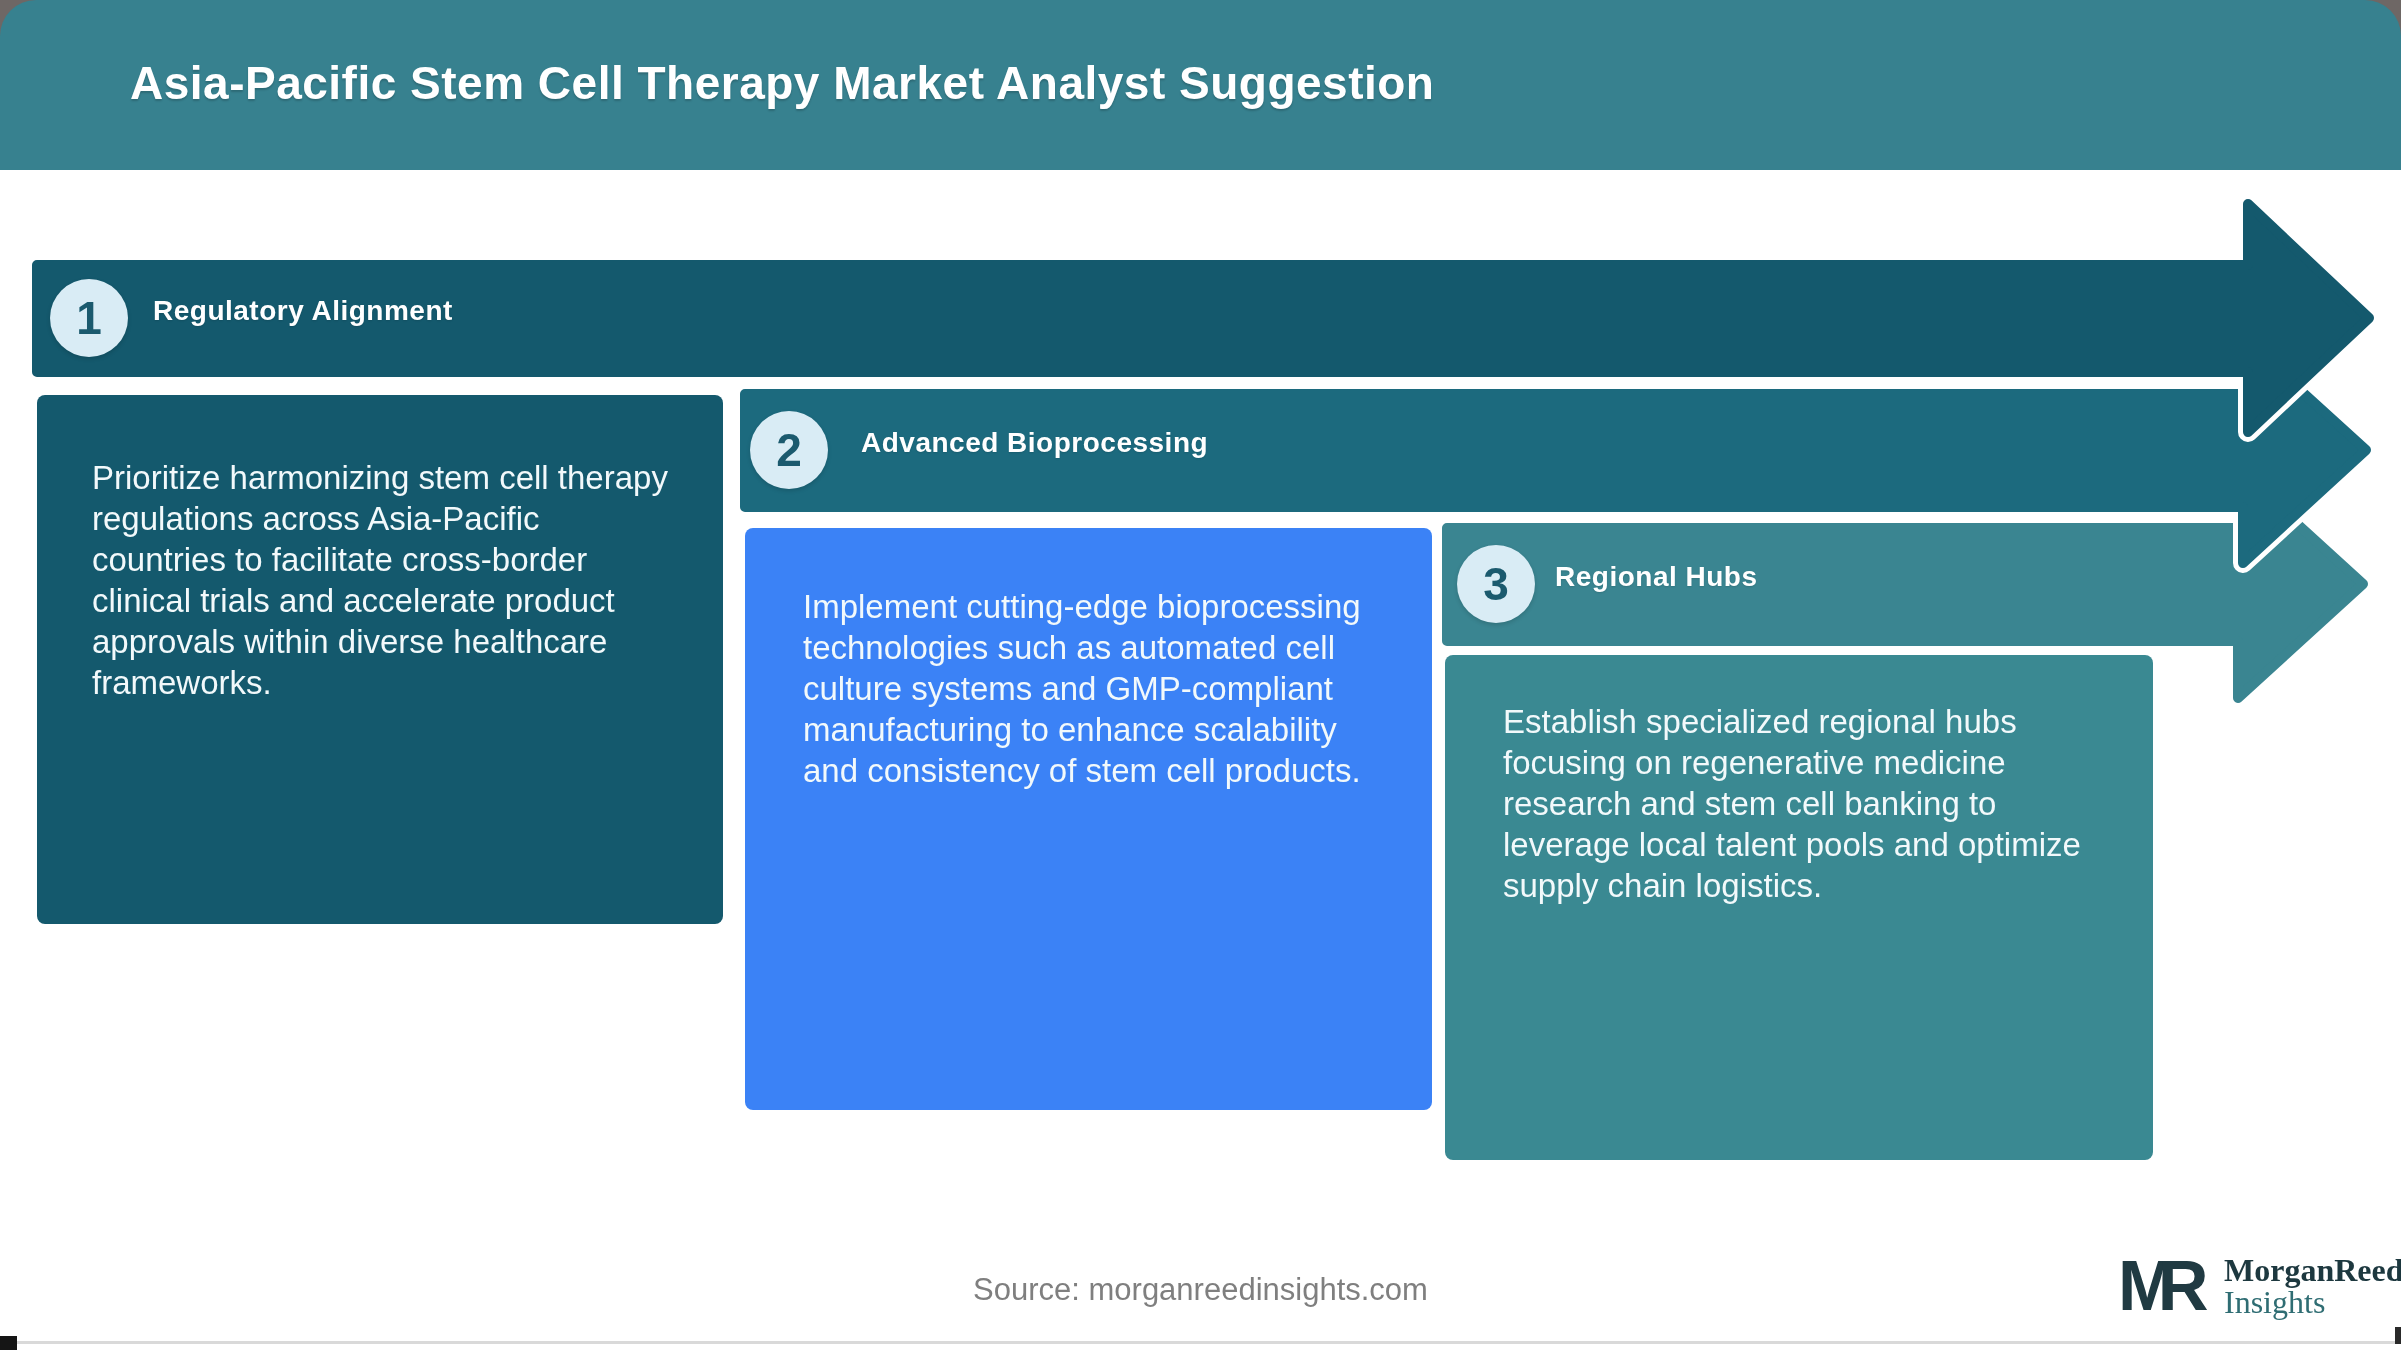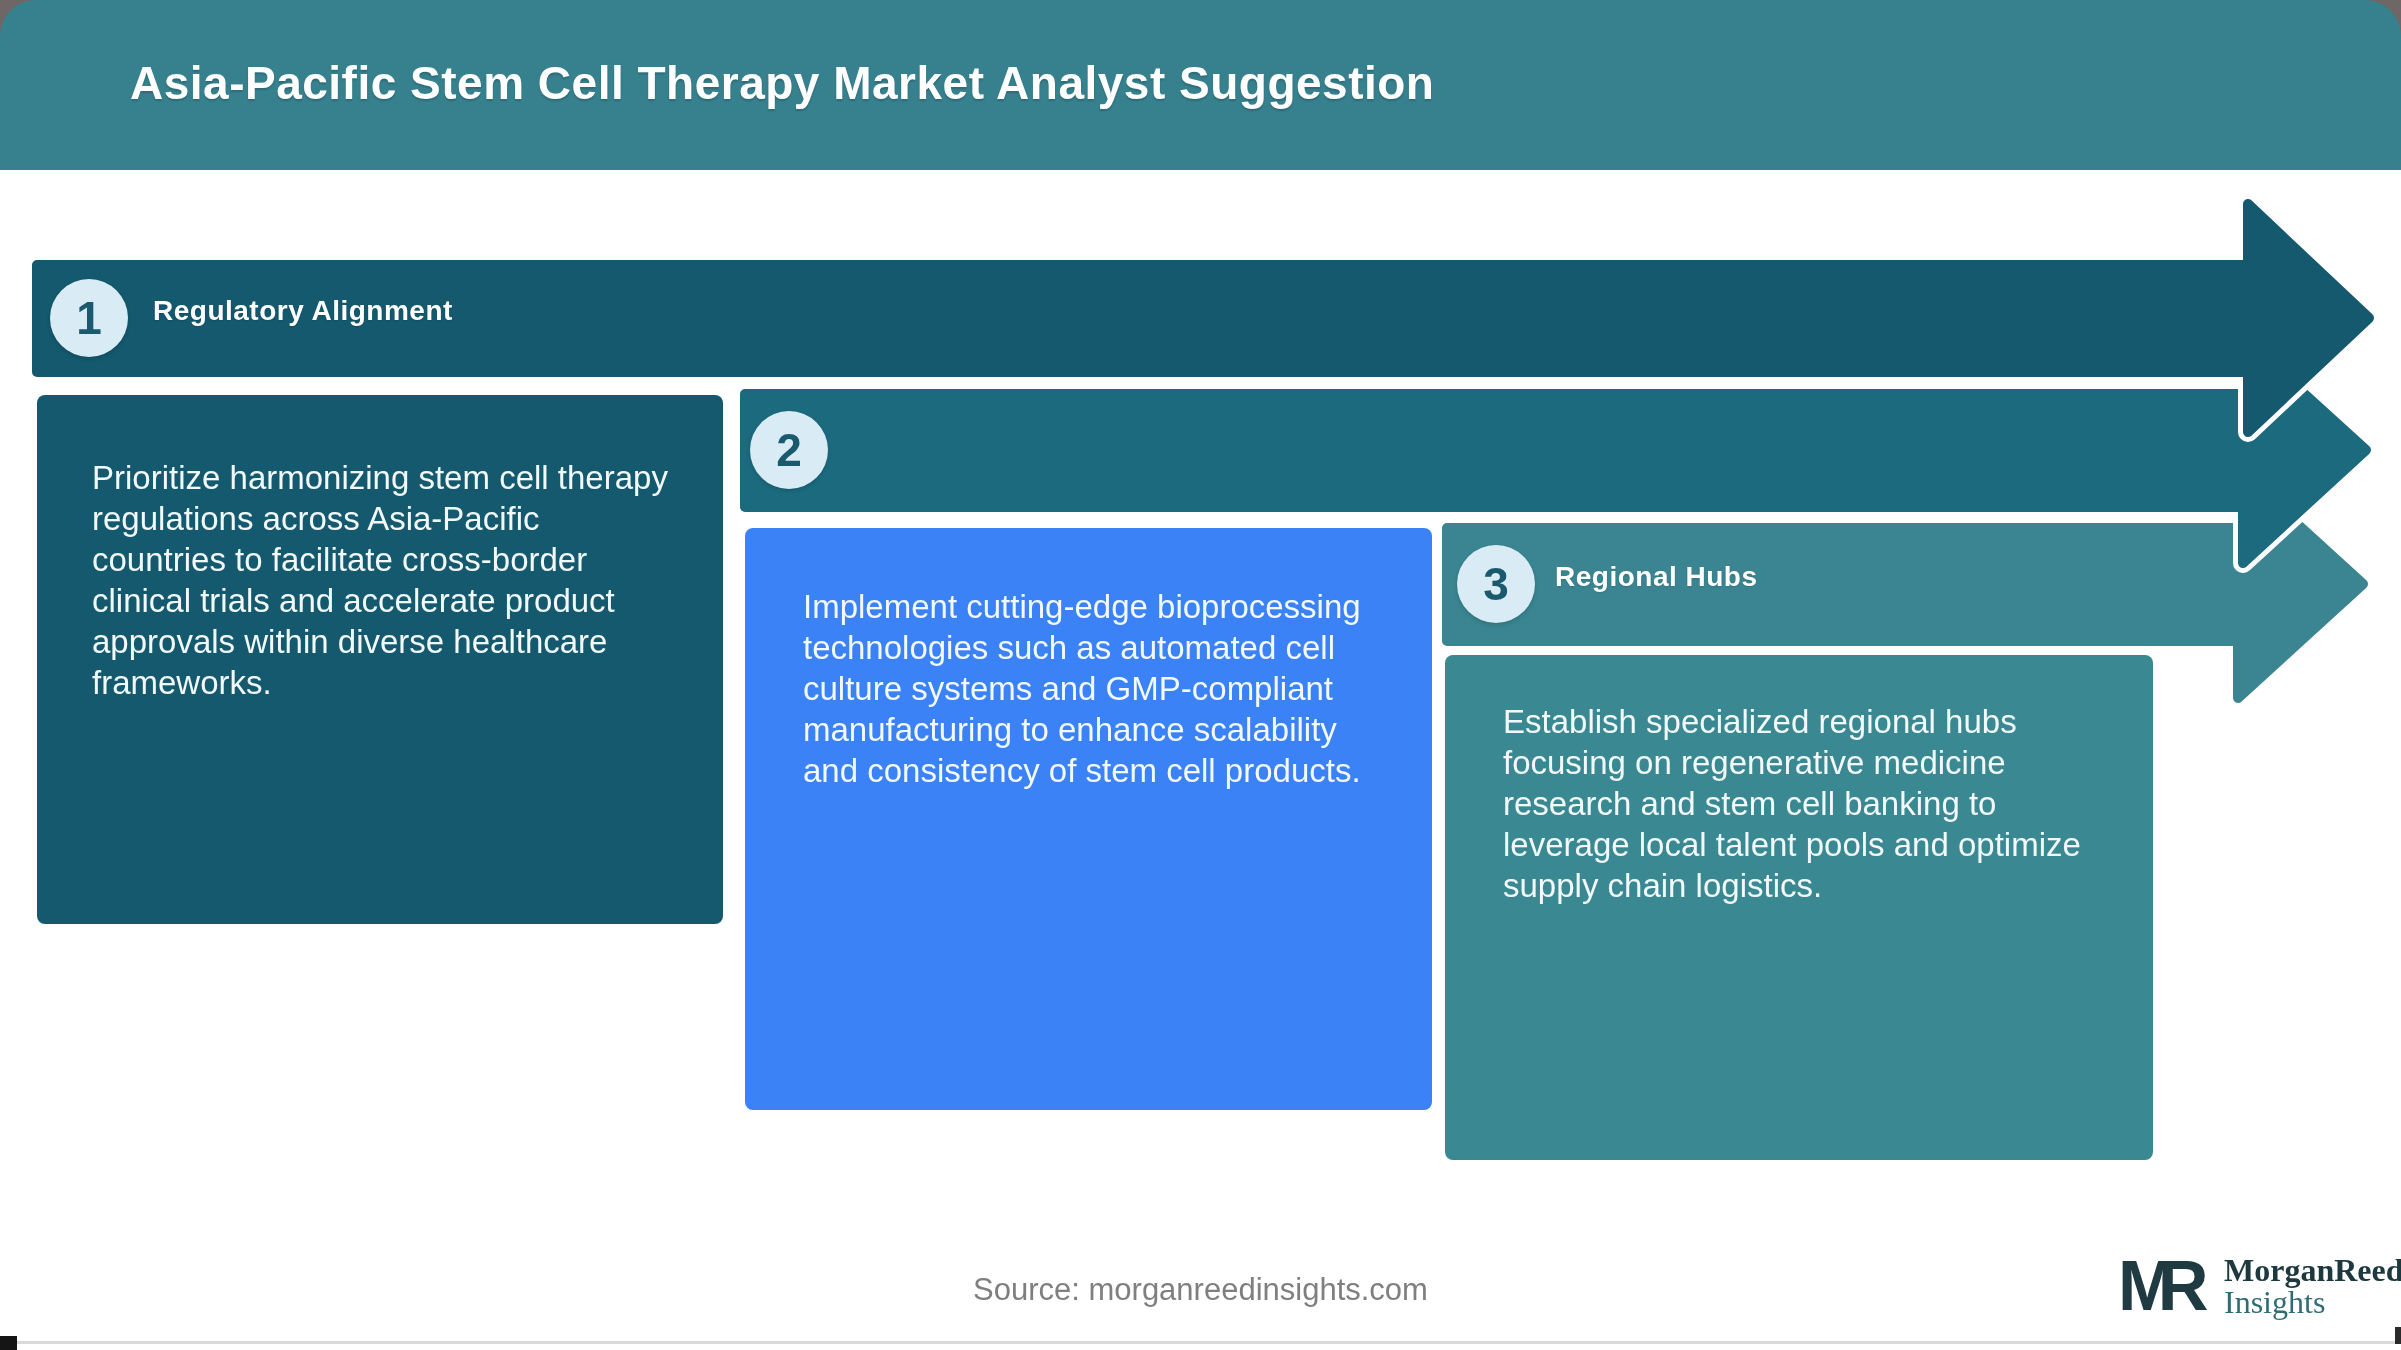--- a/index.html
+++ b/index.html
@@ -149,20 +149,21 @@
   </svg>
 
   <div class="step-circle circle-1">
     <span>1</span>
   </div>
   <div class="step-title title-1">Regulatory Alignment</div>
 
   <div class="step-circle circle-2">
     <span>2</span>
   </div>
+  <div class="step-title title-2">Advanced Bioprocessing</div>
 
   <div class="step-circle circle-3">
     <span>3</span>
   </div>
   <div class="step-title title-3">Regional Hubs</div>
 
   <div class="step-card card-1">
     <div>Prioritize harmonizing stem cell therapy regulations across Asia-Pacific countries to facilitate cross-border clinical trials and accelerate product approvals within diverse healthcare frameworks.</div>
   </div>
 

